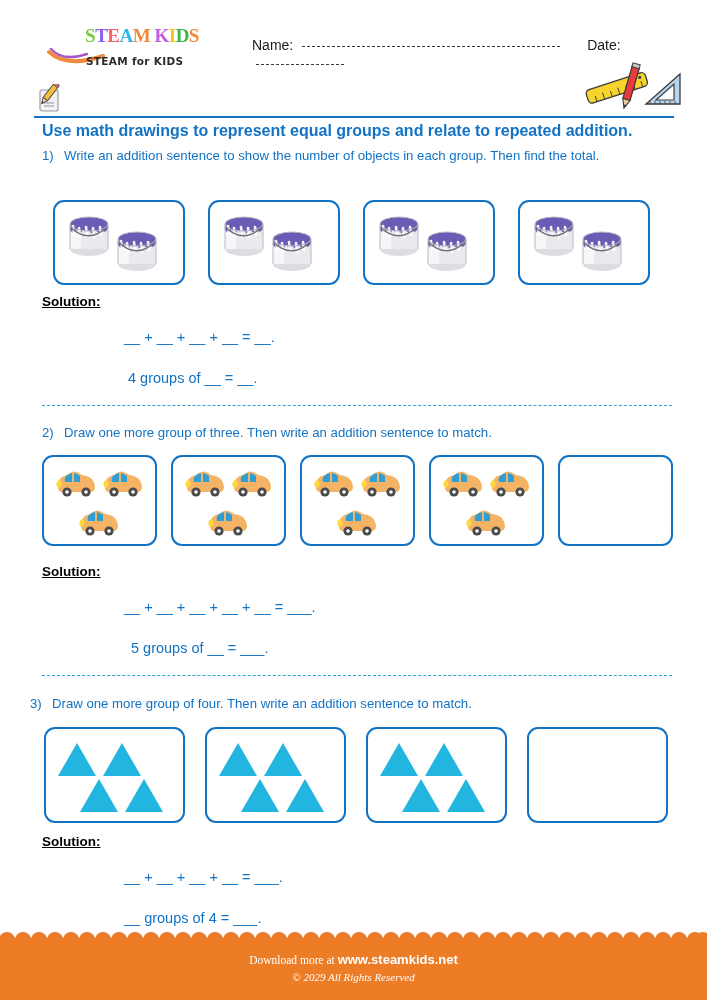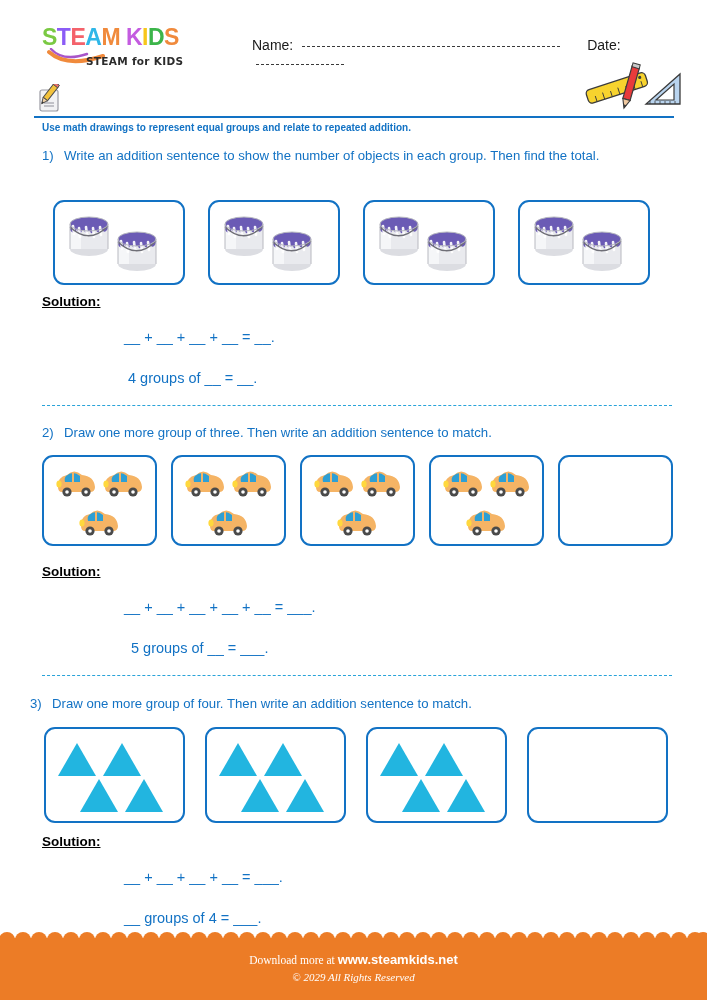--- a/index.html
+++ b/index.html
@@ -8,42 +8,42 @@
     font-family: "Liberation Sans", sans-serif;
     background: #ffffff;
     position: relative;
     overflow: hidden;
   }
   .page { width: 707px; height: 1000px; position: relative; background:#fff; }
 
   
   .header { position:absolute; left:0; top:0; width:707px; height:75px; }
   .logo-wrap { position:absolute; left:42px; top:26px; width:200px; }
-  .logo-word { font-size:23px; font-weight:bold; letter-spacing:-0.5px; line-height:1; font-family:Liberation Sans, sans-serif; }
+  .logo-word { font-size:19px; font-weight:bold; letter-spacing:-0.5px; line-height:1; font-family:Liberation Serif, serif;text-align:center; }
   .logo-word span { display:inline-block; }
   .logo-swoosh { position:absolute; left:5px; top:22px; width:60px; height:22px; overflow:hidden; }
   .logo-tag { position:absolute; left:44px; top:29px; font-size:10.5px; font-weight:bold; color:#2b2b2b; letter-spacing:0.3px; font-family:"DejaVu Sans", sans-serif; }
 
   .name-row { position:absolute; left:252px; top:36px; width:440px; height:22px; }
   .fld-label { font-size:14px; color:#1a1a1a; font-family:"Liberation Sans", sans-serif; }
   .dashline { display:inline-block; border-bottom:1.5px dashed #3a3a3a; vertical-align: 3px; }
 
   
   .title-bar { position:absolute; left:34px; top:82px; width:640px; height:34px; }
   .title-icon { position:absolute; left:0px; top:2px; width:30px; height:30px; }
   .title-text {
     position:absolute; left:44px; top:0px;
     font-size:21.5px; font-weight:bold; color:#ff1a1a;
     letter-spacing:-0.2px; font-family:"Liberation Sans", sans-serif;
   }
   .title-rule { position:absolute; left:34px; top:116px; width:640px; height:2px; background:#1272c4; }
 
   .subtitle {
     position:absolute; left:42px; top:122px; width:630px;
-    font-size:10px; font-weight:bold; color:#1272c4;
+    font-size:16px; font-weight:bold; color:#1272c4;
     font-family:"Liberation Sans", sans-serif;
   }
 
   
   .tools-icon { position:absolute; left:580px; top:62px; width:105px; height:52px; }
 
   
   .qtext {
     position:absolute; color:#1272c4; font-size:13.2px; line-height:1.42;
     font-family:"Liberation Sans", sans-serif;

